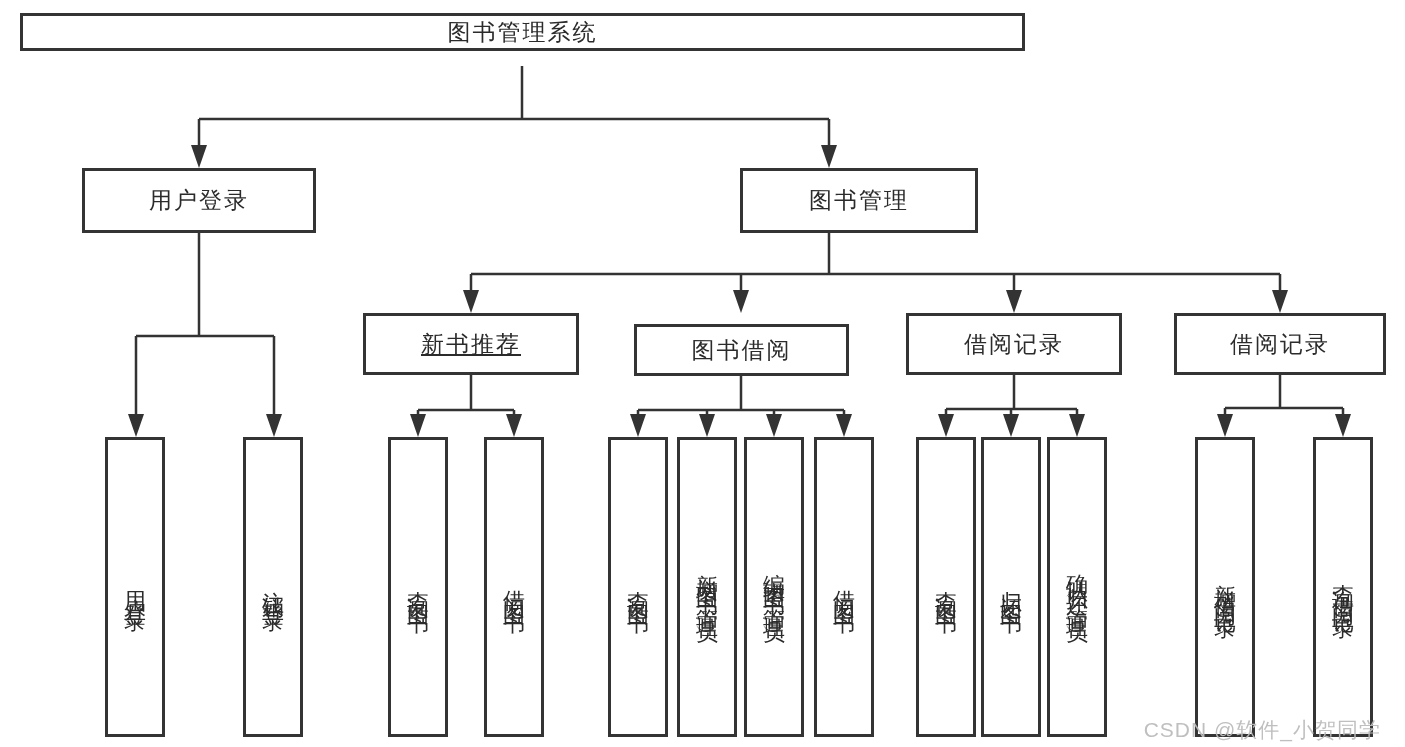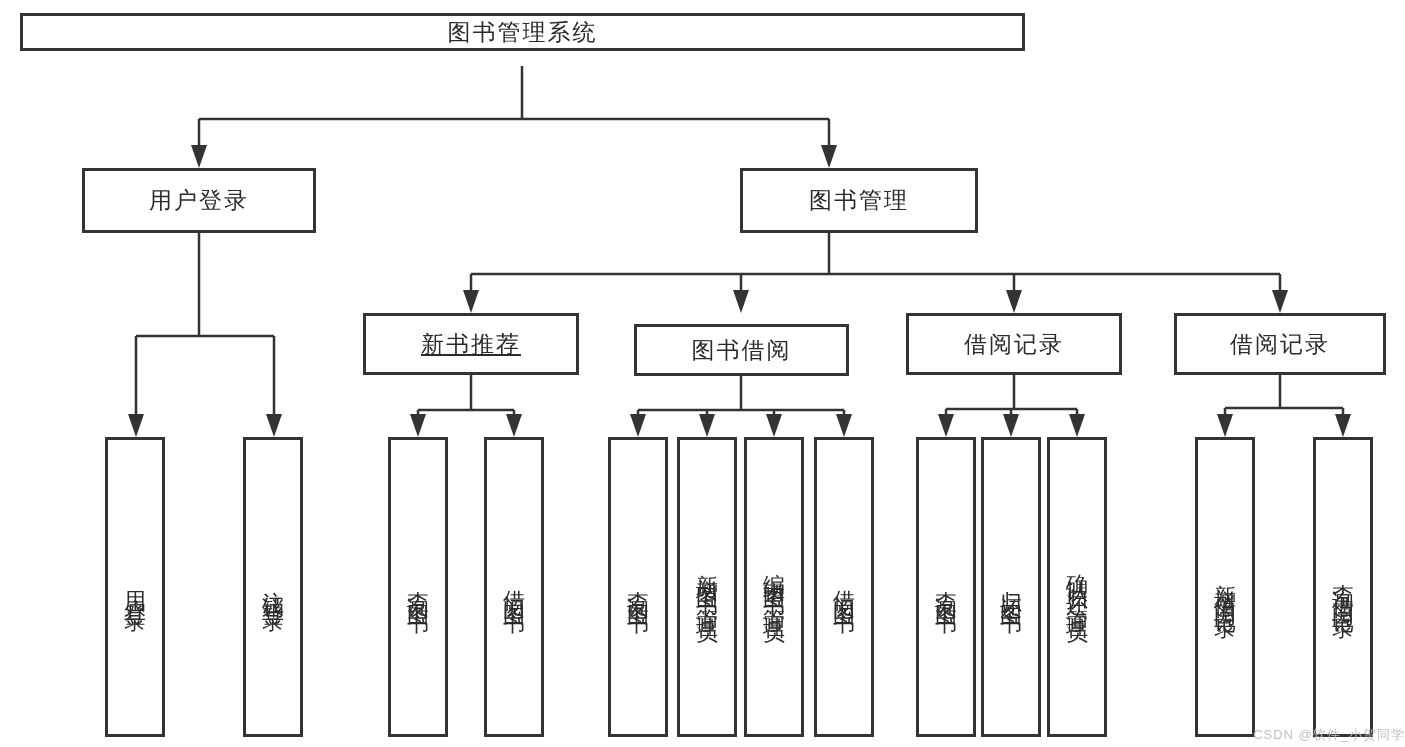--- a/index.html
+++ b/index.html
@@ -28,22 +28,22 @@
   .leaf { top:437px; height:300px; width:60px; }
   .vtext {
     writing-mode:vertical-rl;
     text-orientation:mixed;
     font-size:22px;
     letter-spacing:7px;
     color:#2b2b2b;
   }
   #watermark {
     position:absolute;
-    right:0; bottom:3px;
-    font-size:13px;
+    right:24px; bottom:3px;
+    font-size:21px;
     color:rgba(188,188,188,0.95);
     letter-spacing:1px;
     z-index:5;
     white-space:nowrap;
   }
 </style>
 </head>
 <body>
 
 <div id="canvas">

